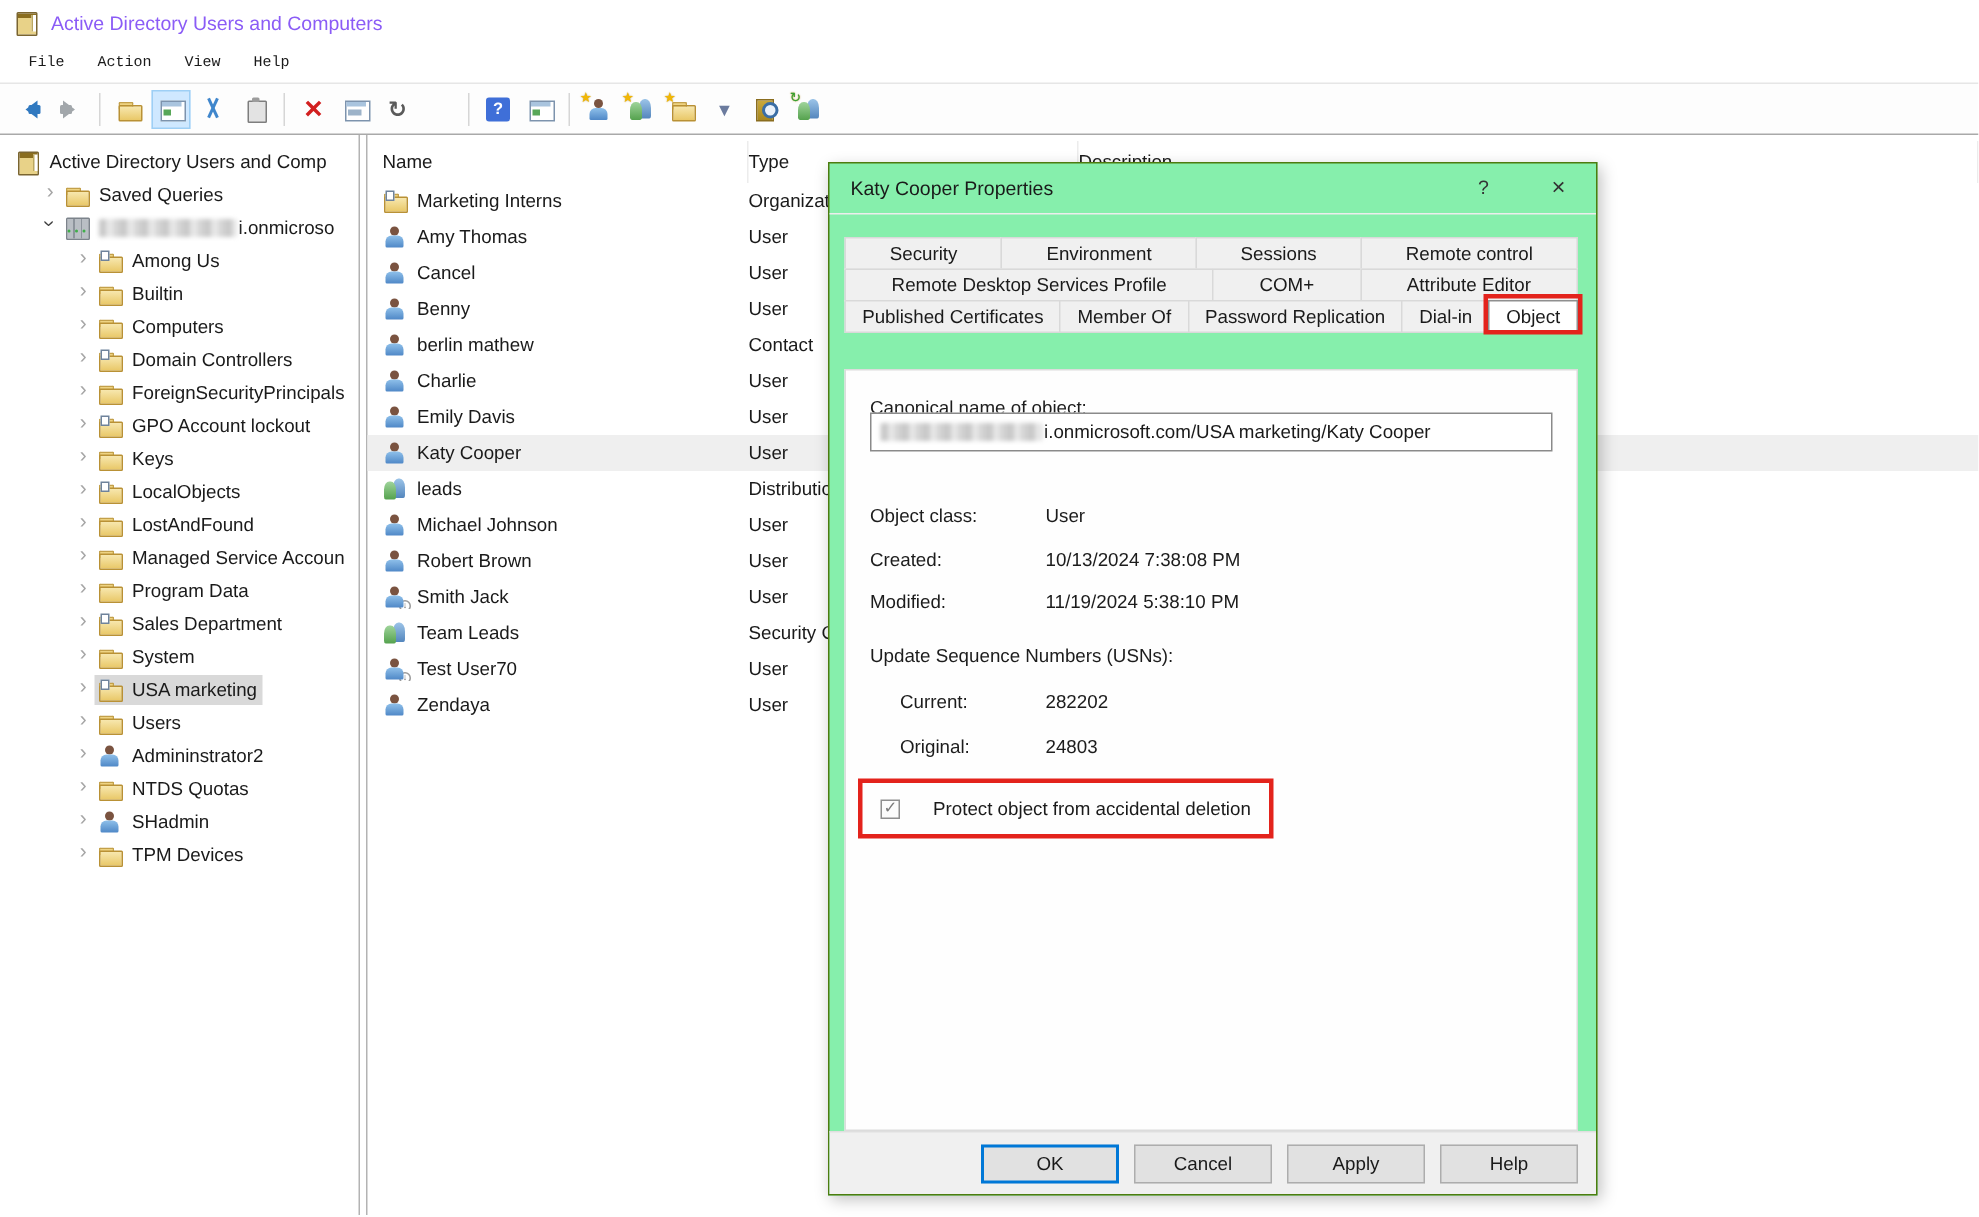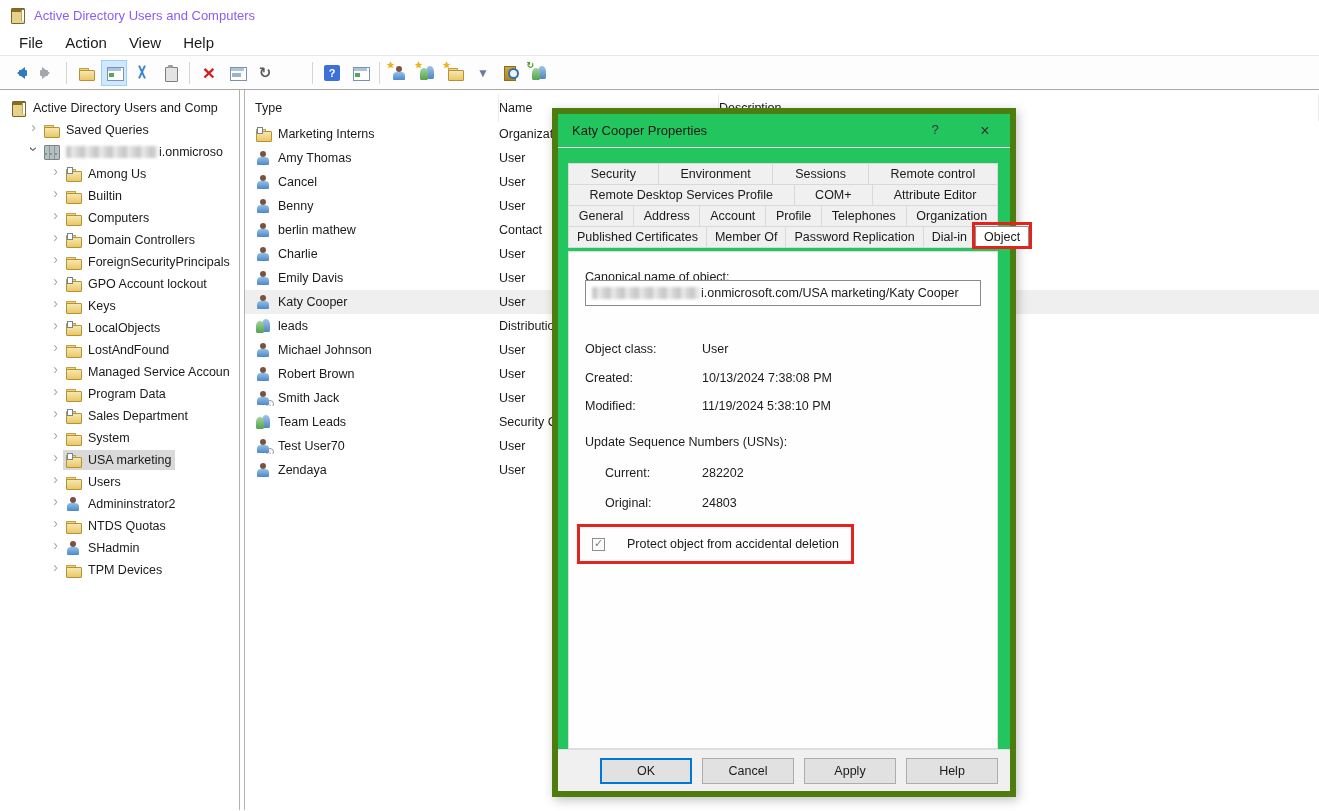--- a/index.html
+++ b/index.html
@@ -3,21 +3,21 @@
 <meta charset="utf-8">
 <style>
   * { box-sizing: border-box; margin: 0; padding: 0; }
   html,body { width:1319px; height:811px; overflow:hidden; }
   body { font-family:"Liberation Sans","DejaVu Sans",sans-serif; font-size:12.5px; color:#1a1a1a; background:#fff; }
 
   
   .titlebar { height:30px; display:flex; align-items:center; padding-left:9px; background:#fff; }
   .titlebar .title { color:#8b5cf6; font-size:13px; margin-left:8px; }
   .menubar { height:26px; display:flex; align-items:center; padding-left:8px; border-bottom:1px solid #e6e6e6; background:#fff; }
-  .menubar .mi { padding:3px 11px; font-size:15px; cursor:default; }
+  .menubar .mi { padding:3px 11px; font-size:10px; cursor:default;font-family:Liberation Mono, monospace; }
   .toolbar { height:34px; display:flex; align-items:center; padding-left:5px; background:#fdfdfd; border-bottom:1px solid #a9a9a9; }
   .tb { width:26px; height:26px; display:flex; align-items:center; justify-content:center; margin:0 1px; border:1px solid transparent; }
   .tb.active { background:#cfe8ff; border:1px solid #9ecff5; }
   .tbsep { width:1px; height:22px; background:#d6d6d6; margin:0 5px; }
 
   
   .ic { position:relative; width:17px; height:16px; display:inline-block; flex:none; }
   
   .ic-console::before { content:""; position:absolute; left:2px; top:1px; width:12px; height:14px; background:linear-gradient(#8a6d1f 0 22%, #e8d288 22% 100%); border:1px solid #7a6530; border-radius:1px; }
   .ic-console::after { content:""; position:absolute; right:2px; top:3px; width:2px; height:11px; background:#fff; border-left:1px solid #bba75f; }
@@ -78,21 +78,21 @@
   .redact.dlg { width:108px; }
 
   .list-pane { flex:1; position:relative; padding-top:4px; }
   .lheader { display:grid; grid-template-columns:244px 220px 1fr; height:28px; align-items:center; padding-left:10px; font-size:12.5px; }
   .lheader .hcell { border-right:1px solid #ececec; height:100%; display:flex; align-items:center; }
   .lrow { display:grid; grid-template-columns:244px 220px 1fr; height:24px; align-items:center; padding-left:10px; }
   .lrow.sel { background:#efefef; }
   .lrow .ncell { display:flex; align-items:center; gap:6px; overflow:hidden; }
 
   
-  .dialog { position:absolute; left:552px; top:18px; width:464px; height:689px; background:#22c55e; border:6px solid #4d7c0f; box-shadow:2px 3px 10px rgba(0,0,0,.25); z-index:10; }
+  .dialog { position:absolute; left:552px; top:18px; width:513px; height:689px; background:#86efac; border:1px solid #4d7c0f; box-shadow:2px 3px 10px rgba(0,0,0,.25); z-index:10; }
   .dtitle { position:absolute; left:0; top:0; right:0; height:34px; display:flex; align-items:center; padding-left:14px; font-size:13px; border-bottom:1px solid #ededed; }
   .dhelp { position:absolute; right:66px; top:8px; width:18px; height:18px; text-align:center; font-size:13px; color:#333; }
   .dclose { position:absolute; right:14px; top:6px; width:22px; height:22px; text-align:center; font-size:16px; color:#333; line-height:22px; }
   .tabs { position:absolute; left:10px; right:12px; top:49px; }
   .tabrow { display:flex; height:22px; }
   .tab { flex:1 1 auto; display:flex; align-items:center; justify-content:center; background:#f0f0f0; border:1px solid #d9d9d9; margin-left:-1px; font-size:12.5px; white-space:nowrap; padding:0 8px; position:relative; cursor:default; }
   .tab:first-child { margin-left:0; }
   .tabrow + .tabrow { margin-top:-1px; }
   .tab.active { background:#fff; border:1px solid #8f8f8f; border-bottom-color:#fff; z-index:2; }
   .tab.active .redbox { position:absolute; left:-4px; right:-4px; top:-5px; bottom:-2px; border:3px solid #e3231c; pointer-events:none; }
@@ -363,22 +363,22 @@
           <span class="hl">
             <span class="ic ic-folder"></span>
             <span class="lbl">TPM Devices</span>
           </span>
         </div>
       </div>
     <div class="pane-sep"></div>
 
     <div class="list-pane">
       <div class="lheader">
+        <div class="hcell">Name</div>
         <div class="hcell">Type</div>
-        <div class="hcell">Name</div>
         <div class="hcell">Description</div>
       </div>
       <div id="listRows">
           <div class="lrow">
             <div class="ncell">
               <span class="ic ic-ou">
                 <span class="oubadge"></span>
               </span>
               <span>Marketing Interns</span>
             </div>
@@ -515,28 +515,20 @@
             <div class="tab">Environment</div>
             <div class="tab">Sessions</div>
             <div class="tab">Remote control</div>
           </div>
           <div class="tabrow">
             <div class="tab">Remote Desktop Services Profile</div>
             <div class="tab">COM+</div>
             <div class="tab">Attribute Editor</div>
           </div>
           <div class="tabrow">
-            <div class="tab">General</div>
-            <div class="tab">Address</div>
-            <div class="tab">Account</div>
-            <div class="tab">Profile</div>
-            <div class="tab">Telephones</div>
-            <div class="tab">Organization</div>
-          </div>
-          <div class="tabrow">
             <div class="tab">Published Certificates</div>
             <div class="tab">Member Of</div>
             <div class="tab">Password Replication</div>
             <div class="tab">Dial-in</div>
             <div class="tab active">Object<span class="redbox"></span></div>
           </div>
         </div>
 
       <div class="tabpage">
         <div class="fl" style="left:16px; top:18px;">Canonical name of object:</div>

